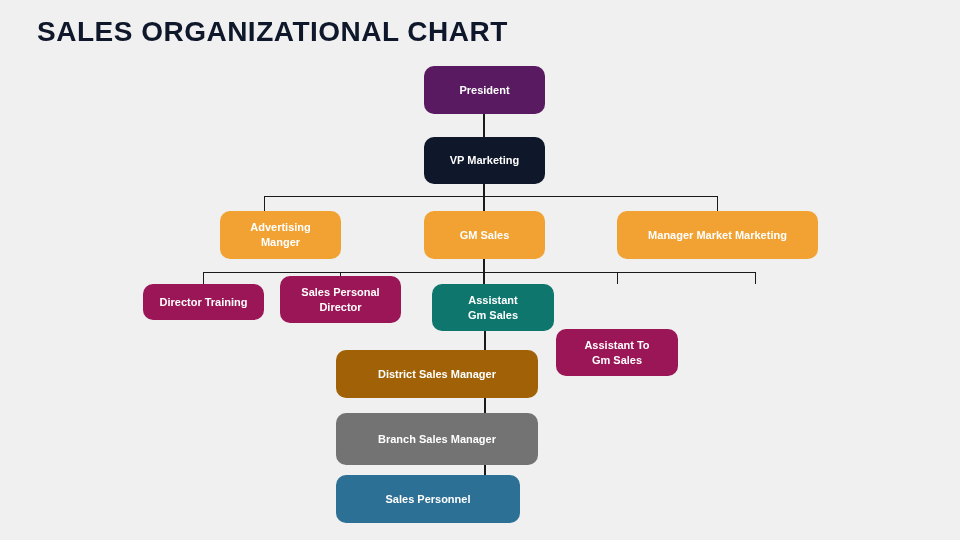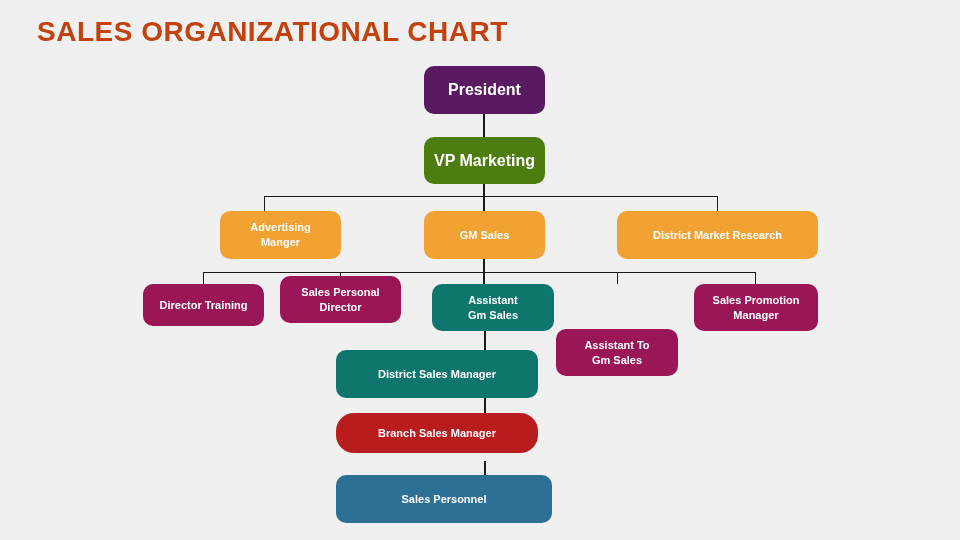--- a/index.html
+++ b/index.html
@@ -16,38 +16,38 @@
     overflow: hidden;
   }
   .slide-title {
     position: absolute;
     left: 37px;
     top: 16px;
     margin: 0;
     font-size: 28px;
     font-weight: 700;
     letter-spacing: 0.5px;
-    color: #c2410c;
+    color: #0f172a;
   }
   .node {
     position: absolute;
     border-radius: 10px;
     color: #ffffff;
     font-weight: 700;
     font-size: 11px;
     line-height: 1.32;
     display: flex;
     align-items: center;
     justify-content: center;
     text-align: center;
     white-space: pre-line;
     padding: 2px 6px;
     box-sizing: border-box;
   }
-  .node.lg { font-size: 16px; }
+  .node.lg { font-size: 11px; }
   .line {
     position: absolute;
     background: #1a1a1a;
   }
   .hline { height: 1px; }
   .vline { width: 1px; }
   .vline.spine { width: 2px; }
 </style>
 </head>
 <body>
@@ -66,42 +66,40 @@
   <div class="line vline" style="left: 203px; top: 272px; height: 12px; background-color: rgb(26, 26, 26);"></div>
   <div class="line vline" style="left: 340px; top: 272px; height: 12px; background-color: rgb(26, 26, 26);"></div>
   <div class="line vline" style="left: 617px; top: 272px; height: 12px; background-color: rgb(26, 26, 26);"></div>
   <div class="line vline" style="left: 755px; top: 272px; height: 12px; background-color: rgb(26, 26, 26);"></div>
   <div class="line vline spine" style="left: 484px; top: 331px; height: 19px; background-color: rgb(26, 26, 26);"></div>
   <div class="line vline spine" style="left: 484px; top: 398px; height: 15px; background-color: rgb(26, 26, 26);"></div>
   <div class="line vline spine" style="left: 484px; top: 461px; height: 14px; background-color: rgb(26, 26, 26);"></div>
 
   <div class="node lg" style="left: 424px; top: 66px; width: 121px; height: 48px; background-color: rgb(90, 26, 97);">President</div>
 
-  <div class="node lg" style="left: 424px; top: 137px; width: 121px; height: 47px; background-color: #4d7c0f;">VP Marketing</div>
+  <div class="node lg" style="left: 424px; top: 137px; width: 121px; height: 47px; background-color: #0f172a;">VP Marketing</div>
 
   <div class="node" style="left: 220px; top: 211px; width: 121px; height: 48px; background-color: rgb(241, 162, 51);">Advertising
 Manger</div>
 
   <div class="node" style="left: 424px; top: 211px; width: 121px; height: 48px; background-color: rgb(241, 162, 51);">GM Sales</div>
 
-  <div class="node" style="left: 617px; top: 211px; width: 201px; height: 48px; background-color: rgb(241, 162, 51);">District Market Research</div>
+  <div class="node" style="left: 617px; top: 211px; width: 201px; height: 48px; background-color: rgb(241, 162, 51);">Manager Market Marketing</div>
 
-  <div class="node" style="left: 143px; top: 284px; width: 121px; height: 42px; background-color: rgb(155, 22, 86);">Director Training</div>
+  <div class="node" style="left: 143px; top: 284px; width: 121px; height: 36px; background-color: rgb(155, 22, 86);">Director Training</div>
 
   <div class="node" style="left: 280px; top: 276px; width: 121px; height: 47px; background-color: rgb(155, 22, 86);">Sales Personal
 Director</div>
 
   <div class="node" style="left: 432px; top: 284px; width: 122px; height: 47px; background-color: #0f766e;">Assistant
 Gm Sales</div>
 
   <div class="node" style="left: 556px; top: 284px; width: 122px; height: 47px; background-color: rgb(155, 22, 86); margin-top: 45px;">Assistant To
 Gm Sales</div>
 
-  <div class="node" style="left: 694px; top: 284px; width: 124px; height: 47px; background-color: rgb(155, 22, 86);">Sales Promotion
-Manager</div>
 
-  <div class="node" style="left: 336px; top: 350px; width: 202px; height: 48px; background-color: #0f766e;">District Sales Manager</div>
+  <div class="node" style="left: 336px; top: 350px; width: 202px; height: 48px; background-color: #a16207;">District Sales Manager</div>
 
-  <div class="node" style="left: 336px; top: 413px; width: 202px; height: 40px; background-color: #b91c1c; border-radius: 18px;">Branch Sales Manager</div>
+  <div class="node" style="left: 336px; top: 413px; width: 202px; height: 52px; background-color: #737373;">Branch Sales Manager</div>
 
-  <div class="node" style="left: 336px; top: 475px; width: 216px; height: 48px; background-color: rgb(45, 112, 149);">Sales Personnel</div>
+  <div class="node" style="left: 336px; top: 475px; width: 184px; height: 48px; background-color: rgb(45, 112, 149);">Sales Personnel</div>
 
 </div>
 
 </body></html>

